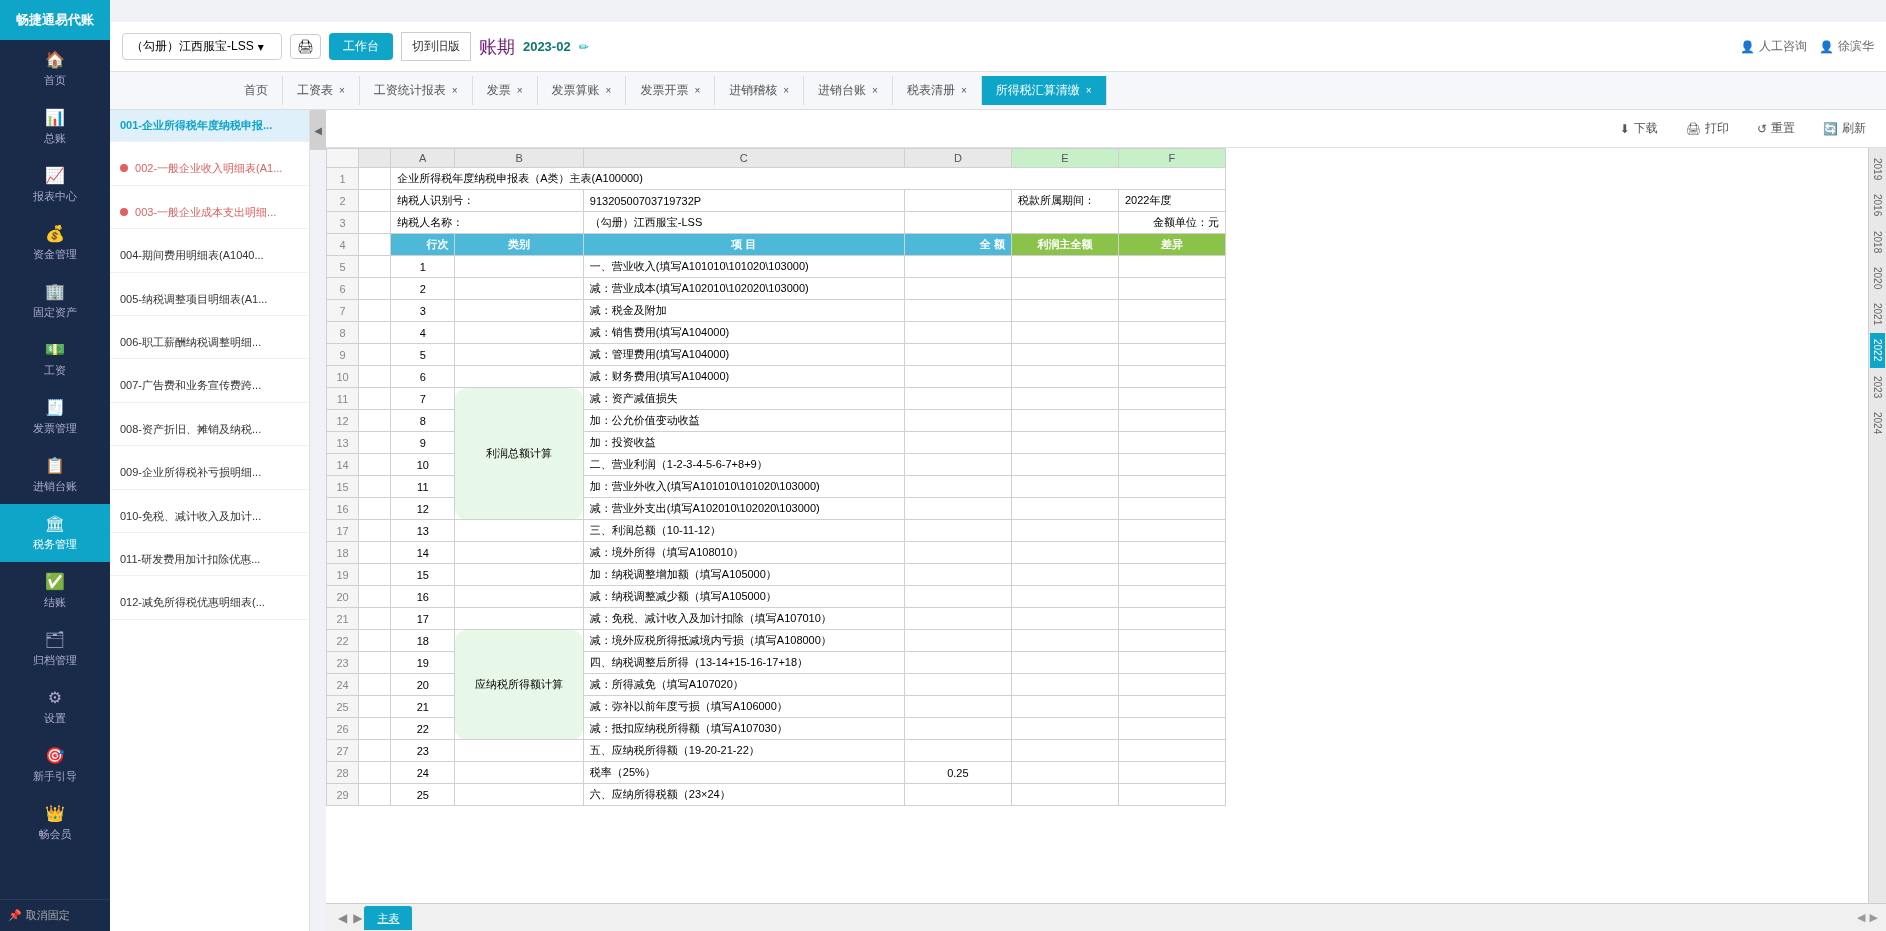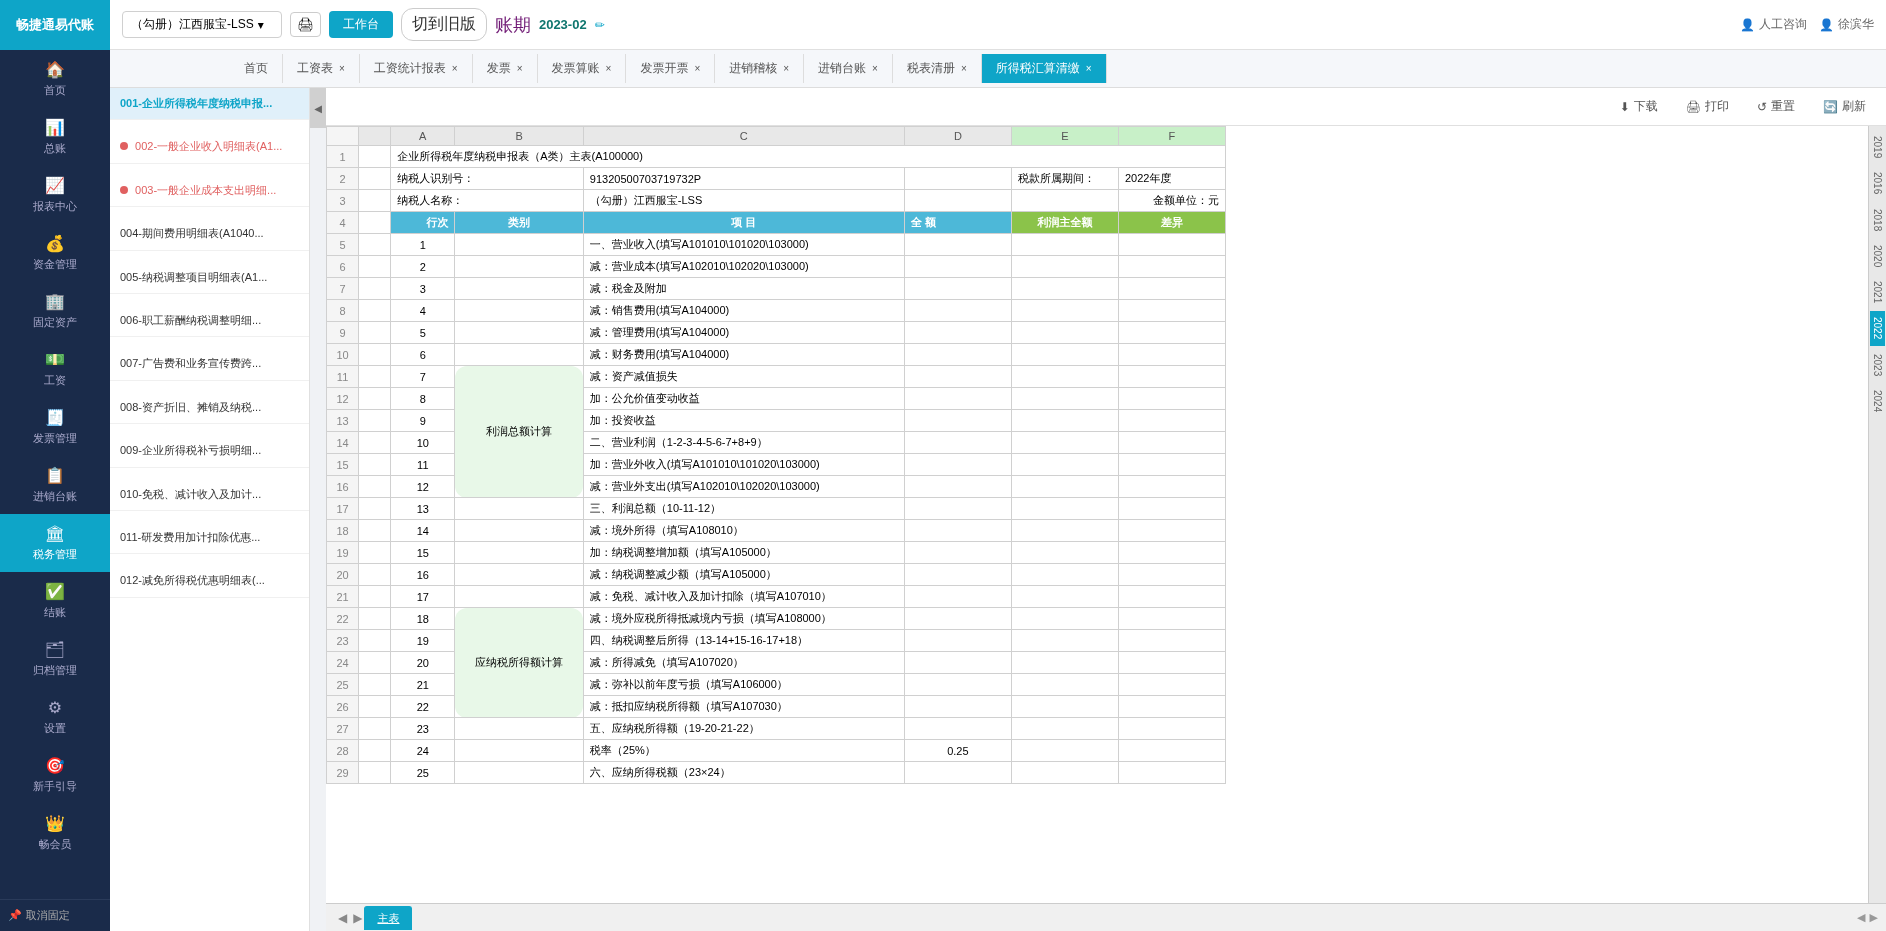--- a/index.html
+++ b/index.html
@@ -1,33 +1,33 @@
 <!DOCTYPE html>
 <html><head>
   <meta charset="utf-8">
   <style>
     * { margin: 0; padding: 0; box-sizing: border-box; }
     body { font-family: 'Microsoft YaHei', Arial, sans-serif; font-size: 12px; background: #f0f2f5; display: flex; height: 931px; overflow: hidden; }
 
     
     .sidebar { width: 110px; background: #1a2b4a; display: flex; flex-direction: column; height: 100%; color: #fff; flex-shrink: 0; }
-    .sidebar-logo { height: 50px; background: #0ea5c8; display: flex; align-items: center; justify-content: center; font-size: 13px; font-weight: bold; color: #fff; padding: 0 8px; text-align: center; }
+    .sidebar-logo { height: 40px; background: #0ea5c8; display: flex; align-items: center; justify-content: center; font-size: 13px; font-weight: bold; color: #fff; padding: 0 8px; text-align: center; }
     .sidebar-item { display: flex; flex-direction: column; align-items: center; padding: 10px 4px; cursor: pointer; font-size: 11px; color: #aac; gap: 4px; }
     .sidebar-item:hover, .sidebar-item.active { background: #0ea5c8; color: #fff; }
     .sidebar-item .icon { font-size: 16px; }
     .sidebar-bottom { margin-top: auto; padding: 8px; display: flex; align-items: center; gap: 4px; font-size: 11px; color: #aaa; cursor: pointer; border-top: 1px solid #2a3b5a; }
 
     
-    .main { flex: 1; display: flex; flex-direction: column; overflow: hidden; }
+    .main { flex: 1; display: flex; flex-direction: column; overflow: hidden; margin-top: 22px; }
 
     
     .topbar { height: 50px; background: #fff; display: flex; align-items: center; padding: 0 12px; gap: 8px; border-bottom: 1px solid #e0e0e0; flex-shrink: 0; }
     .company-selector { display: flex; align-items: center; gap: 4px; border: 1px solid #d0d0d0; border-radius: 4px; padding: 4px 8px; font-size: 12px; cursor: pointer; min-width: 160px; }
     .btn-workbench { background: #0ea5c8; color: #fff; border: none; border-radius: 4px; padding: 5px 14px; cursor: pointer; font-size: 12px; }
-    .btn-switch { background: #fff; color: #333; border: 1px solid #ccc; border-radius: 12px; padding: 5px 10px; cursor: pointer; font-size: 16px; }
+    .btn-switch { background: #fff; color: #333; border: 1px solid #ccc; border-radius: 0; padding: 5px 10px; cursor: pointer; font-size: 12px; }
     .topbar-right { margin-left: auto; display: flex; align-items: center; gap: 12px; font-size: 12px; color: #666; }
     .topbar-right .user { display: flex; align-items: center; gap: 4px; cursor: pointer; }
 
     
     .tabbar { height: 38px; background: #f5f7fa; display: flex; align-items: center; padding: 0 0 0 120px; border-bottom: 1px solid #ddd; flex-shrink: 0; overflow-x: auto; }
     .tab { display: flex; align-items: center; padding: 6px 14px; font-size: 12px; cursor: pointer; color: #555; border-right: 1px solid #ddd; gap: 4px; white-space: nowrap; }
     .tab.active { background: #0ea5c8; color: #fff; }
     .tab .close-x { font-size: 10px; color: inherit; margin-left: 2px; }
 
     
@@ -310,21 +310,21 @@
                 <td></td>
                 <td style="font-size:11px;text-align:right;">金额单位：元</td>
               </tr>
 
               <tr class="header-row">
                 <td class="row-num">4</td>
                 <td></td>
                 <th style="background:#4db8d8;color:#fff;text-align:right;">行次</th>
                 <th style="background:#4db8d8;color:#fff;text-align:center;">类别</th>
                 <th style="background:#4db8d8;color:#fff;text-align:center;">项 目</th>
-                <th style="background:#4db8d8;color:#fff;text-align:left;">全 额</th>
+                <th style="background:#4db8d8;color:#fff;text-align:right;">全 额</th>
                 <th style="background:#8bc34a;color:#fff;text-align:center;">利润主全额</th>
                 <th style="background:#8bc34a;color:#fff;text-align:center;">差异</th>
               </tr>
 
               <tr>
                 <td class="row-num">5</td>
                   <td></td>
                 <td class="num-center">1</td>
                 <td></td>
                 <td>一、营业收入(填写A101010\101020\103000)</td>

